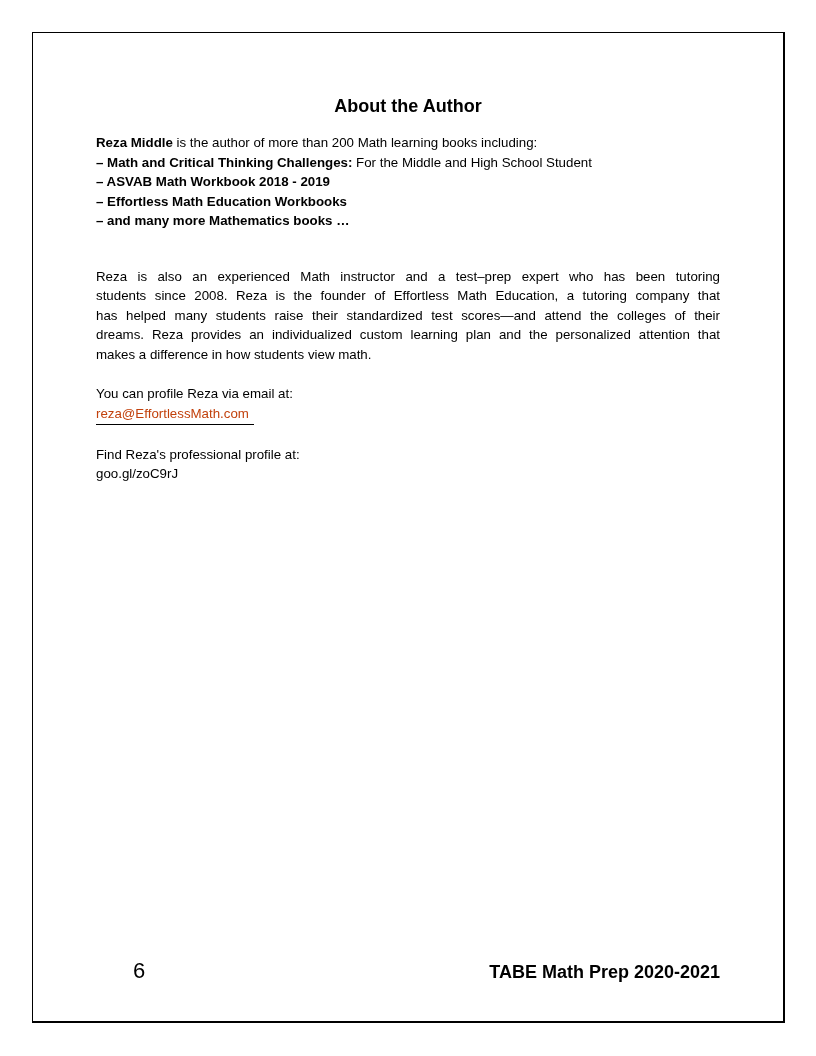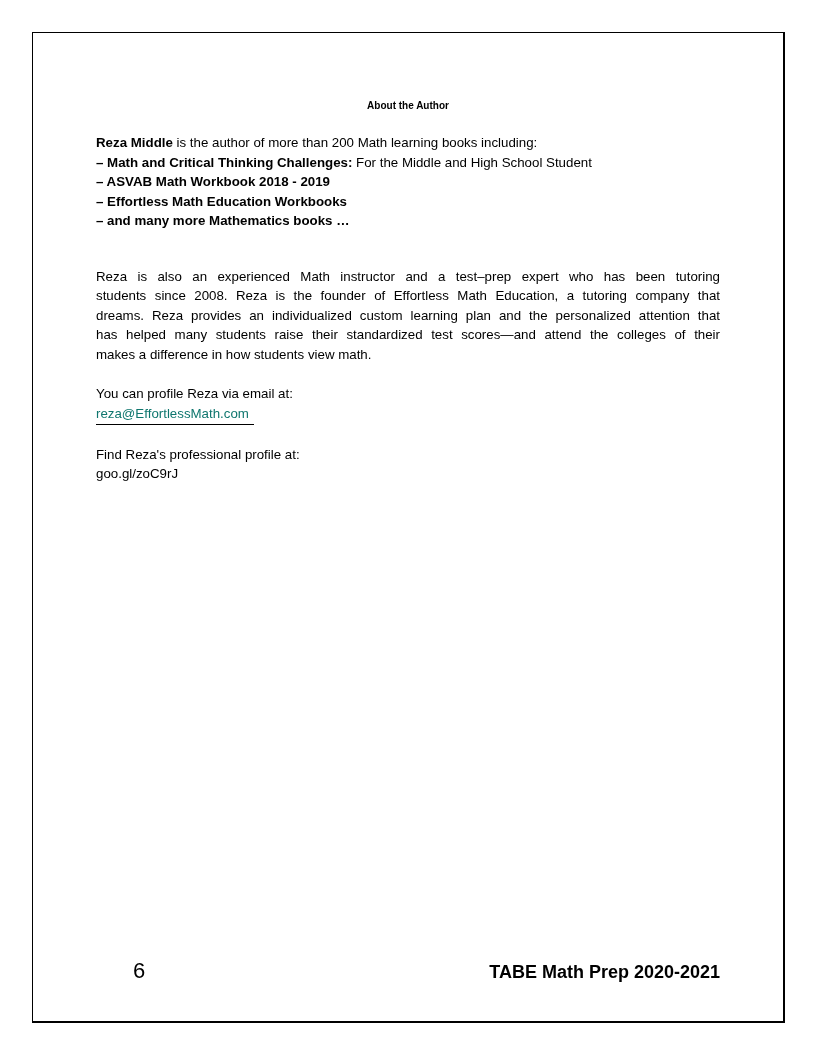--- a/index.html
+++ b/index.html
@@ -23,33 +23,33 @@
     position: absolute;
     left: 96px; top: 0;
     width: 624px;
     font-size: 13.3px;
     line-height: 19.5px;
   }
   .title {
     margin-top: 96px;
     text-align: center;
     font-weight: bold;
-    font-size: 10px;
+    font-size: 18px;
     line-height: 20px;
   }
   .intro { margin-top: 17px; }
   b, .bold { font-weight: bold; }
   .book-list { margin: 0; padding: 0; list-style: none; }
   .bio { margin-top: 36px; }
   .bio .line { text-align: justify; text-align-last: justify; }
   .bio .line:last-child { text-align-last: left; }
   .contact { margin-top: 20px; }
   .email-link {
     display: inline-block;
-    color: #0f766e;
+    color: #c2410c;
     text-decoration: none;
     border-bottom: 1.5px solid #000000;
     padding-right: 5px;
     padding-bottom: 1px;
   }
   .spacer { height: 19.5px; }
   .footer {
     position: absolute;
     left: 96px; top: 958px;
     width: 624px;
@@ -82,22 +82,22 @@
   <div class="book-list">
     <div class="book-item"><span class="bold">– Math and Critical Thinking Challenges:</span><span> For the Middle and High School Student</span></div>
     <div class="book-item"><span class="bold">– ASVAB Math Workbook 2018 - 2019</span><span></span></div>
     <div class="book-item"><span class="bold">– Effortless Math Education Workbooks</span><span></span></div>
     <div class="book-item"><span class="bold">– and many more Mathematics books …</span><span></span></div>
   </div>
 
   <div class="bio">
     <div class="line">Reza is also an experienced Math instructor and a test–prep expert who has been tutoring</div>
     <div class="line">students since 2008. Reza is the founder of Effortless Math Education, a tutoring company that</div>
+    <div class="line">has helped many students raise their standardized test scores—and attend the colleges of their</div>
     <div class="line">dreams. Reza provides an individualized custom learning plan and the personalized attention that</div>
-    <div class="line">has helped many students raise their standardized test scores—and attend the colleges of their</div>
     <div class="line">makes a difference in how students view math.</div>
   </div>
 
   <div class="contact">
     <div>You can profile Reza via email at:</div>
     <div><a href="#" class="email-link">reza@EffortlessMath.com</a></div>
     <div class="spacer"></div>
     <div>Find Reza's professional profile at:</div>
     <div>goo.gl/zoC9rJ</div>
   </div>

